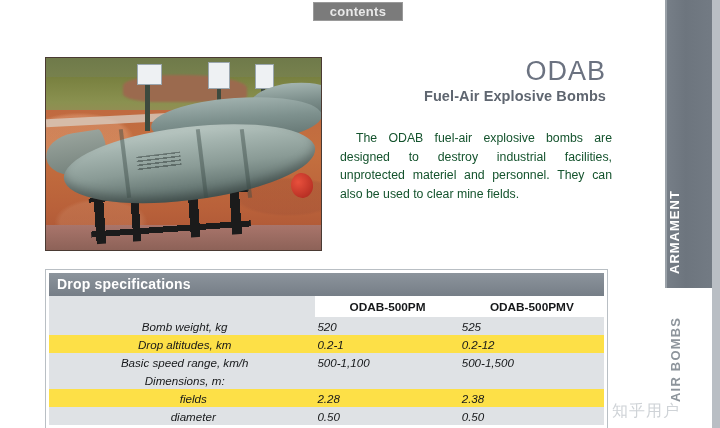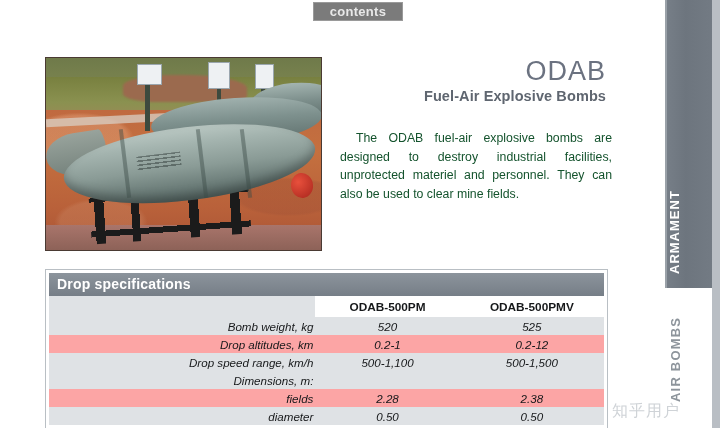--- a/index.html
+++ b/index.html
@@ -243,25 +243,25 @@
     text-align: center;
     padding: 4px 2px 3px;
     background: #ffffff;
     font-style: normal;
   }
   table.spec th.h-label { background: #dfe2e5; }
   table.spec td {
     padding: 2.5px 2px;
     font-style: italic;
   }
-  table.spec td.lbl { padding-left: 7px; text-align: right; }
+  table.spec td.lbl { padding-left: 7px; text-align: center; }
   table.spec td.lbl.indent { padding-left: 24px; }
-  table.spec td.val { text-align: center; }
+  table.spec td.val { }
   table.spec tr.shade td { background: #dfe2e5; }
-  table.spec tr.plain td { background: #fca5a5; }
+  table.spec tr.plain td { background: #fde047; }
 
   
   #armament-tab {
     position: absolute;
     left: 665px;
     top: 0px;
     width: 47px;
     height: 288px;
     background: linear-gradient(to right, #767e87, #6d757e 40%, #737b84);
     border-left: 2px solid #9aa1a8;
@@ -372,21 +372,21 @@
             <td class="lbl">Bomb weight, kg</td>
             <td class="val">520</td>
             <td class="val">525</td>
           </tr>
           <tr class="plain">
             <td class="lbl">Drop altitudes, km</td>
             <td class="val">0.2-1</td>
             <td class="val">0.2-12</td>
           </tr>
           <tr class="shade">
-            <td class="lbl">Drop speed range, km/h</td>
+            <td class="lbl">Basic speed range, km/h</td>
             <td class="val">500-1,100</td>
             <td class="val">500-1,500</td>
           </tr>
           <tr class="shade">
             <td class="lbl">Dimensions, m:</td>
             <td class="val"></td>
             <td class="val"></td>
           </tr>
           <tr class="plain">
             <td class="lbl indent">fields</td>

